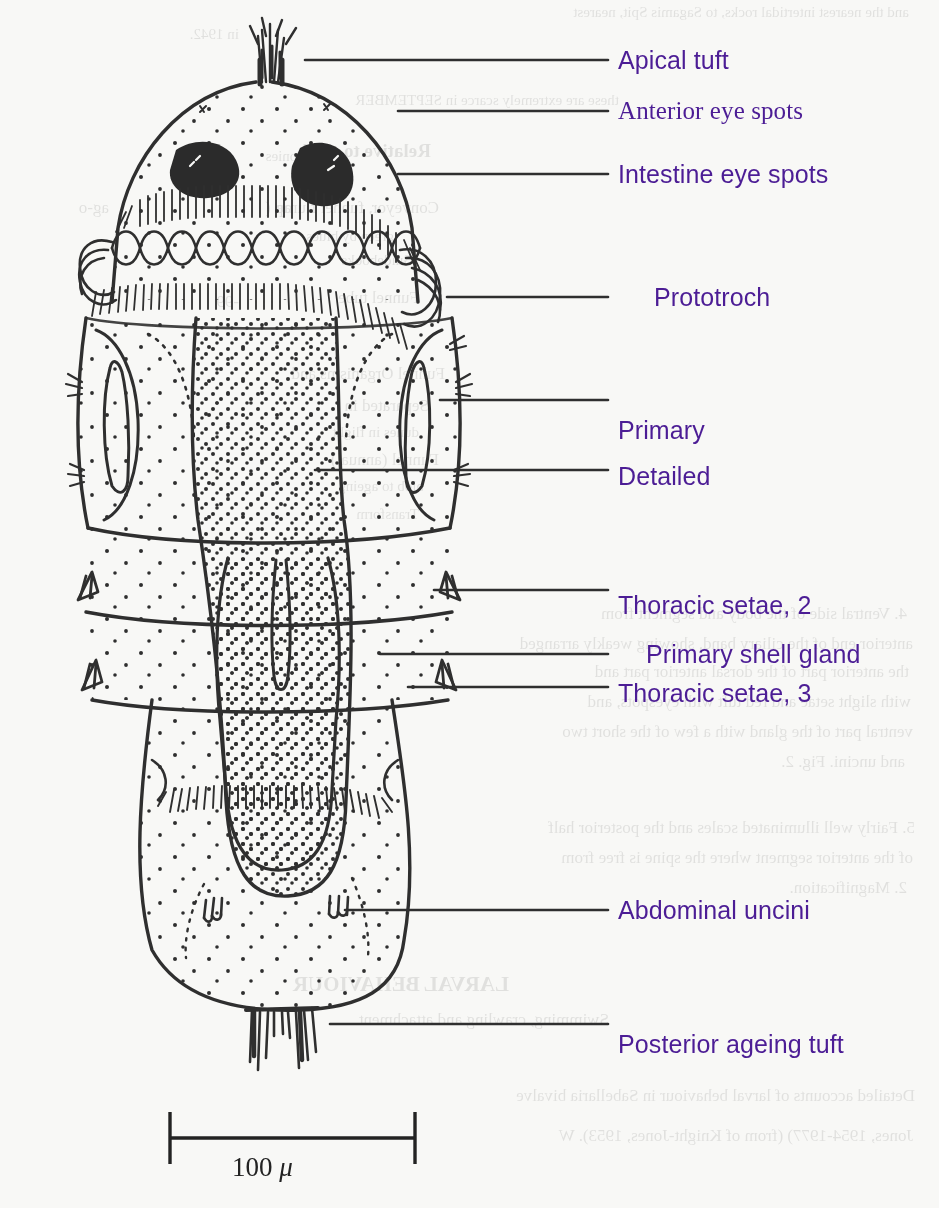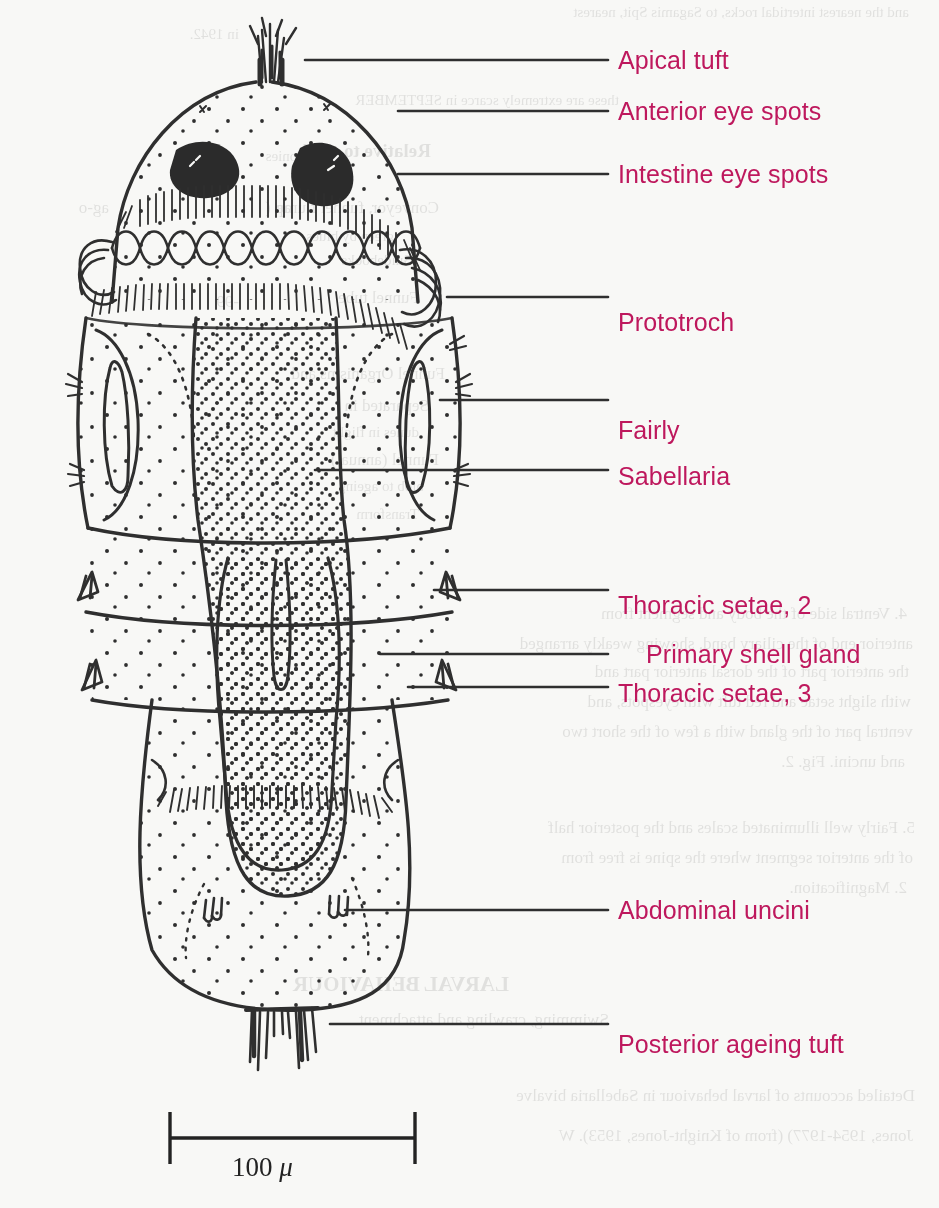--- a/index.html
+++ b/index.html
@@ -26,21 +26,21 @@
   .gm{font-size:17px;}
   .gb{font-size:19px;font-weight:bold;}
   .gbig{font-size:21px;font-weight:bold;}
 
   
   #figure{position:absolute;left:0;top:0;width:939px;height:1208px;}
 
   
   .label{
     position:absolute;
-    color:#be185d;
+    color:#4c1d95;
     font-size:25px;
     letter-spacing:.1px;
     white-space:nowrap;
     font-family:"Liberation Sans", sans-serif;
   }
   .scalecap{
     position:absolute;
     color:#232323;
     font-size:27px;
     font-family:"Liberation Serif", serif;
@@ -341,25 +341,25 @@
           <line x1="170" y1="1138" x2="415" y2="1138"></line>
           <line x1="170" y1="1112" x2="170" y2="1164"></line>
           <line x1="415" y1="1112" x2="415" y2="1164"></line>
         </g>
 
     </g>
   </svg>
 
   <div id="labels">
       <div class="label" style="left: 618px; top: 46px;">Apical tuft</div>
-      <div class="label" style="left: 618px; top: 97px;">Anterior eye spots</div>
+      <div class="label" style="left: 618px; top: 97px; font-family: Liberation Serif, serif;">Anterior eye spots</div>
       <div class="label" style="left: 618px; top: 160px;">Intestine eye spots</div>
-      <div class="label" style="left: 618px; top: 283px; margin-top: 25px;">Prototroch</div>
-      <div class="label" style="left: 618px; top: 416px;">Fairly</div>
-      <div class="label" style="left: 618px; top: 462px;">Sabellaria</div>
+      <div class="label" style="left: 654px; top: 283px;">Prototroch</div>
+      <div class="label" style="left: 618px; top: 416px;">Primary</div>
+      <div class="label" style="left: 618px; top: 462px;">Detailed</div>
       <div class="label" style="left: 618px; top: 591px;">Thoracic setae, 2</div>
       <div class="label" style="left: 618px; top: 640px; margin-left: 28px;">Primary shell gland</div>
       <div class="label" style="left: 618px; top: 679px; text-align: right;">Thoracic setae, 3</div>
       <div class="label" style="left: 618px; top: 896px;">Abdominal uncini</div>
       <div class="label" style="left: 618px; top: 1030px;">Posterior ageing tuft</div>
     </div>
 
   <div class="scalecap" id="scale-caption" style="left: 232px; top: 1152px;"><span>100</span> <i>μ</i></div>
 
 </div>

